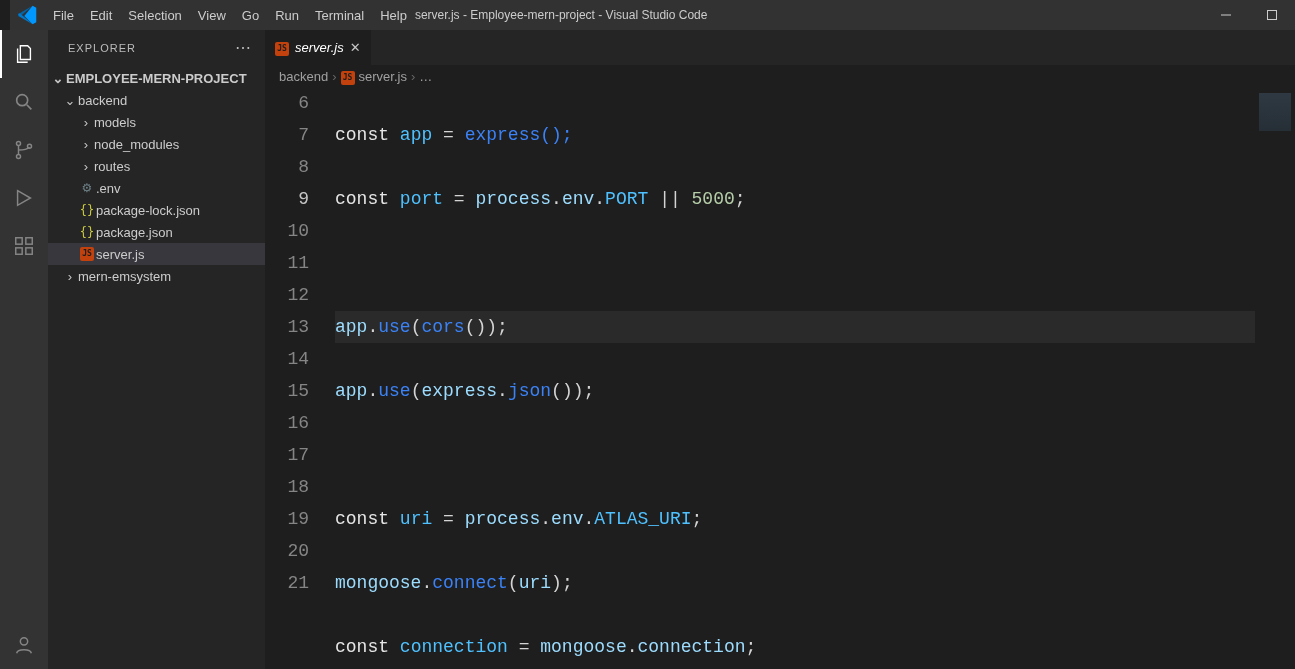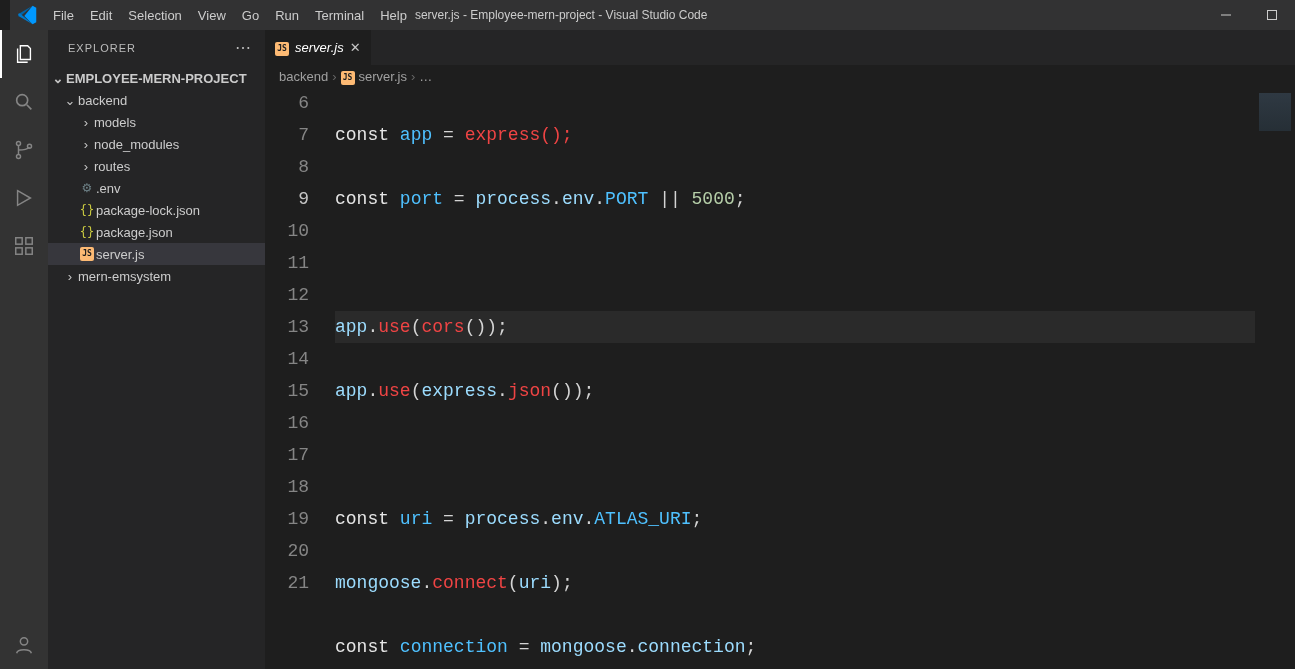--- a/index.html
+++ b/index.html
@@ -187,28 +187,28 @@
     width: 40px;
     background: #1e1e1e;
     padding: 6px 4px;
   }
   .mm-block { width: 100%; height: 38px; background: linear-gradient(180deg,#3a4b5b 0%, #2b3a46 100%); opacity:0.6; }
   
   .kw   { color: #e5e5e5; }
   .var  { color: #9cdcfe; }
   .num  { color: #b5cea8; }
   .prop { color: #9cdcfe; }
-  .fn   { color: #ef4444; }
+  .fn   { color: #3b82f6; }
   .const{ color: #4fc1ff; }
   
   .ic { width:22px; height:22px; }
   .js-badge {
     display:inline-block;
     width:14px; height:14px;
-    background:#fdba74;
+    background:#c2410c;
     color:#1e1e1e;
     font-size:8px;
     font-weight:700;
     line-height:14px;
     text-align:center;
     border-radius:2px;
     font-family: Consolas, monospace;
     font-style: normal;
   }
   .json-braces { color:#cbcb41; font-family: Consolas, monospace; font-size:12px; }

